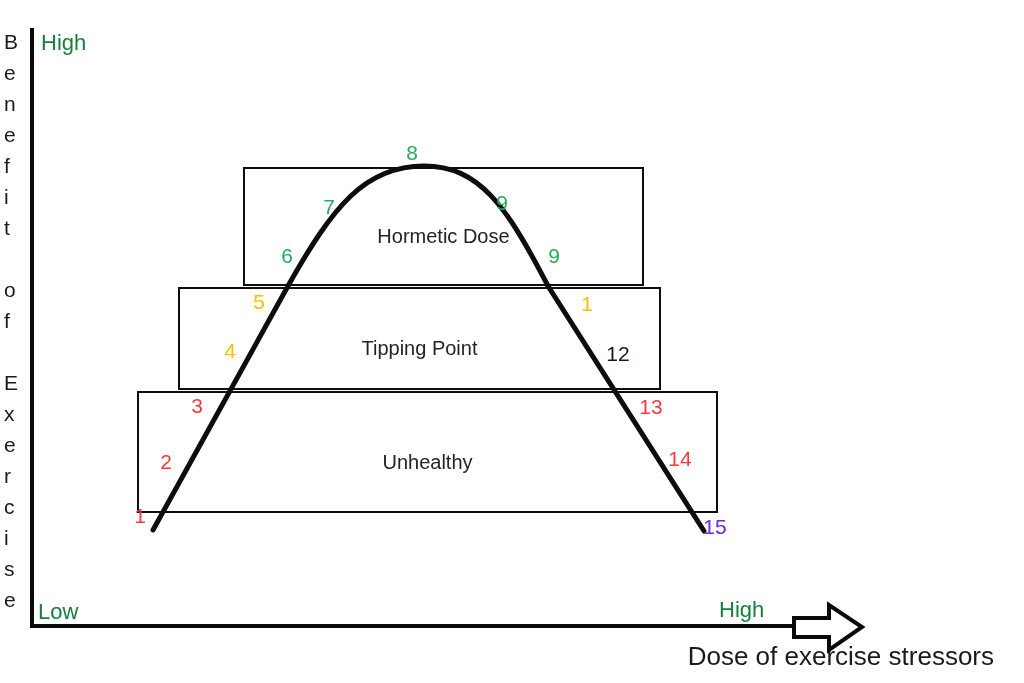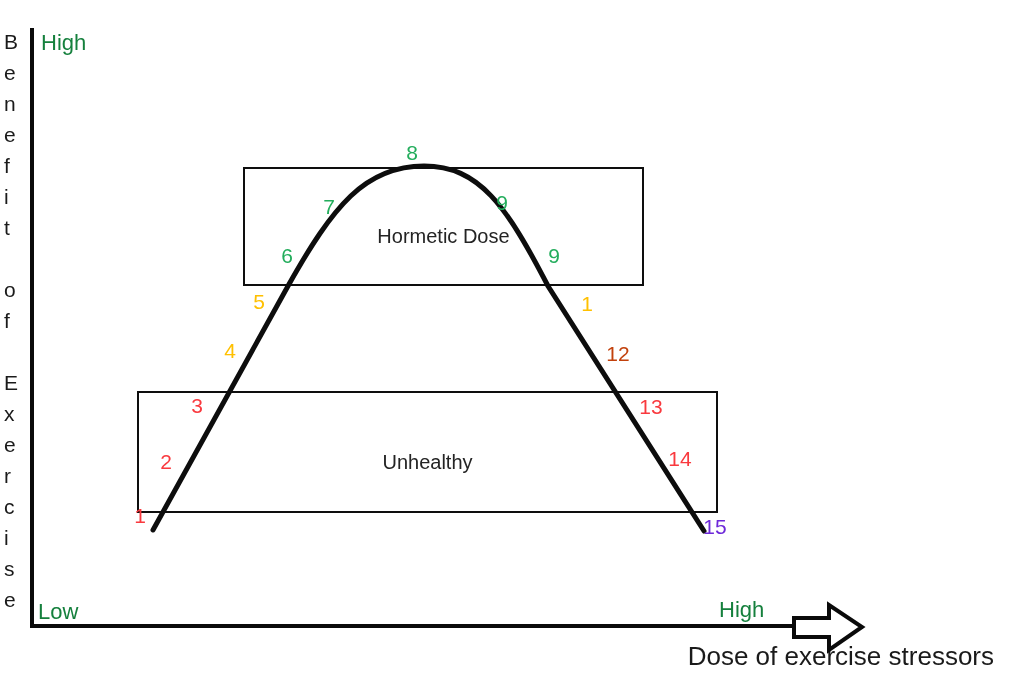--- a/index.html
+++ b/index.html
@@ -97,20 +97,23 @@
 
   <div class="abs axis-end-label" id="y-high-label">High</div>
   <div class="abs axis-end-label" id="y-low-label">Low</div>
   <div class="abs axis-end-label" id="x-high-label">High</div>
 
   <div class="abs" id="x-axis-title">Dose of exercise stressors</div>
 
   <div class="abs zone" id="zone-hormetic">
     <span class="zone-label">Hormetic Dose</span>
   </div>
+  <div class="abs zone" id="zone-tipping">
+    <span class="zone-label">Tipping Point</span>
+  </div>
   <div class="abs zone" id="zone-unhealthy">
     <span class="zone-label">Unhealthy</span>
   </div>
 
   <svg class="abs" id="overlay-svg" viewBox="0 0 1024 683">
     <path id="hormesis-curve" d="M 153 530 L 288 286 C 333 206 365 166 424 166 C 479 166 506 205 548 286 L 704 531" fill="none" stroke="#0d0d0d" stroke-width="5" stroke-linecap="round"></path>
     <polygon id="x-axis-arrow" points="794,618 829,618 829,605 862,627 829,650 829,637 794,637" fill="#ffffff" stroke="#0a0a0a" stroke-width="4" stroke-linejoin="miter"></polygon>
   </svg>
 
   <div class="abs" id="curve-point-labels">
@@ -118,19 +121,19 @@
       <span class="curve-num" style="left: 166px; top: 461px; color: rgb(249, 57, 62);">2</span>
       <span class="curve-num" style="left: 197px; top: 405px; color: rgb(249, 57, 62);">3</span>
       <span class="curve-num" style="left: 230px; top: 350px; color: rgb(255, 192, 0);">4</span>
       <span class="curve-num" style="left: 259px; top: 301px; color: rgb(255, 192, 0);">5</span>
       <span class="curve-num" style="left: 287px; top: 255px; color: rgb(35, 173, 92);">6</span>
       <span class="curve-num" style="left: 329px; top: 206px; color: rgb(35, 173, 92);">7</span>
       <span class="curve-num" style="left: 412px; top: 152px; color: rgb(35, 173, 92);">8</span>
       <span class="curve-num" style="left: 502px; top: 202px; color: rgb(35, 173, 92);">9</span>
       <span class="curve-num" style="left: 554px; top: 255px; color: rgb(35, 173, 92);">9</span>
       <span class="curve-num" style="left: 587px; top: 303px; color: rgb(255, 192, 0);">1</span>
-      <span class="curve-num" style="left: 618px; top: 353px; color: #c2410c;">12</span>
+      <span class="curve-num" style="left: 618px; top: 353px; color: #0f172a;">12</span>
       <span class="curve-num" style="left: 651px; top: 406px; color: rgb(249, 57, 62);">13</span>
       <span class="curve-num" style="left: 680px; top: 458px; color: rgb(249, 57, 62);">14</span>
       <span class="curve-num" style="left: 715px; top: 526px; color: #6d28d9;">15</span>
     </div>
 
 </div>
 
 </body></html>

